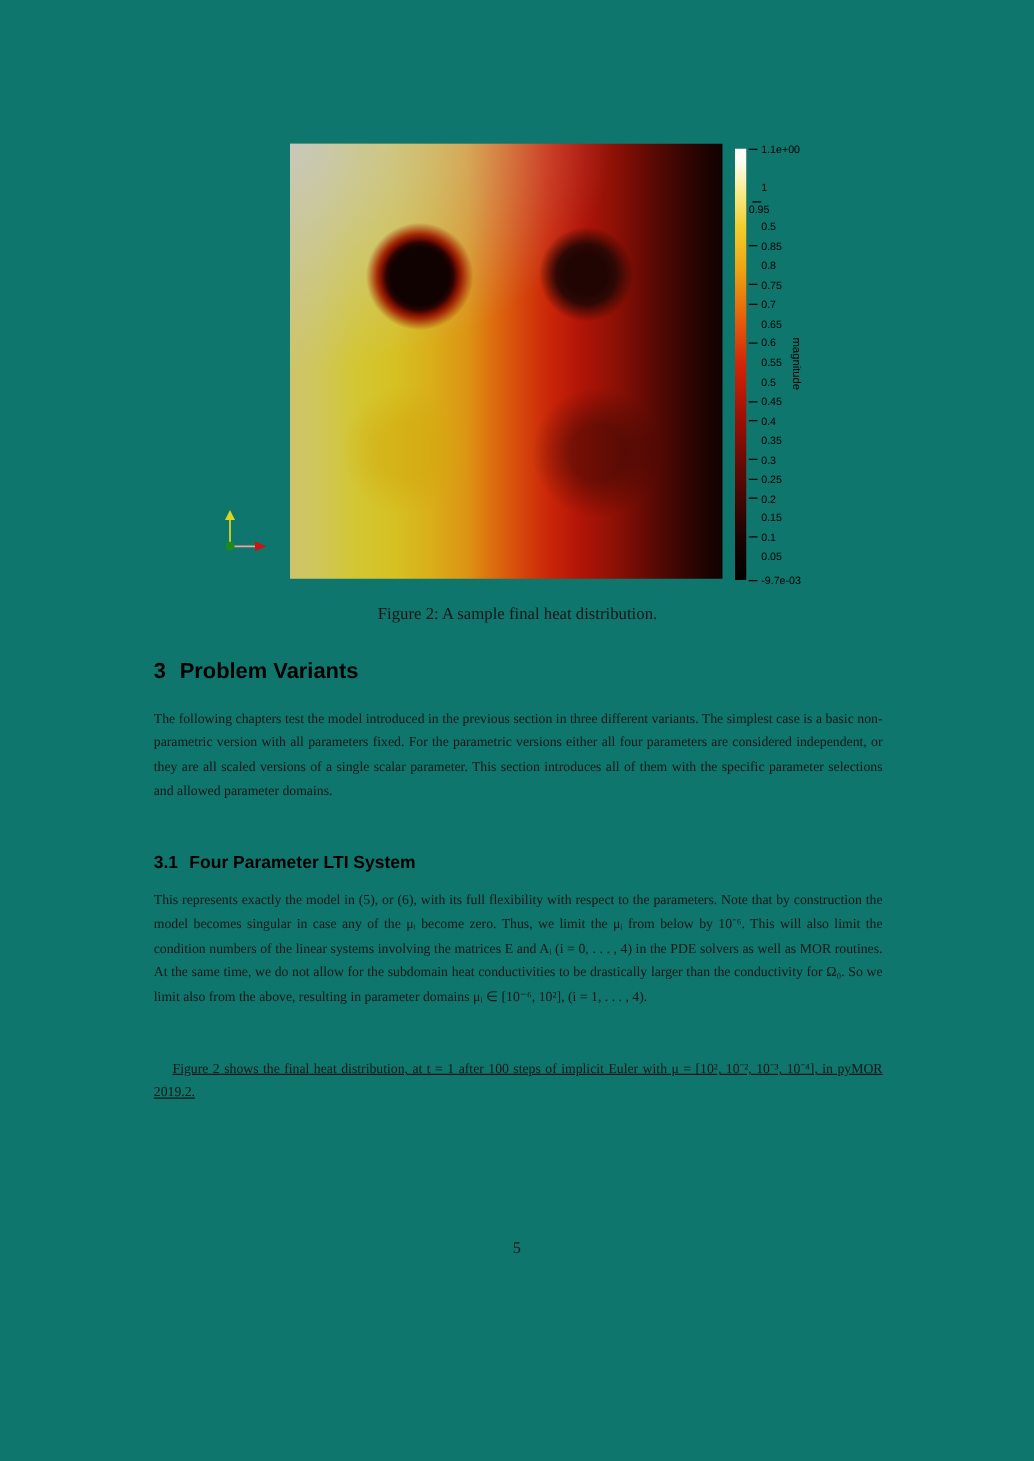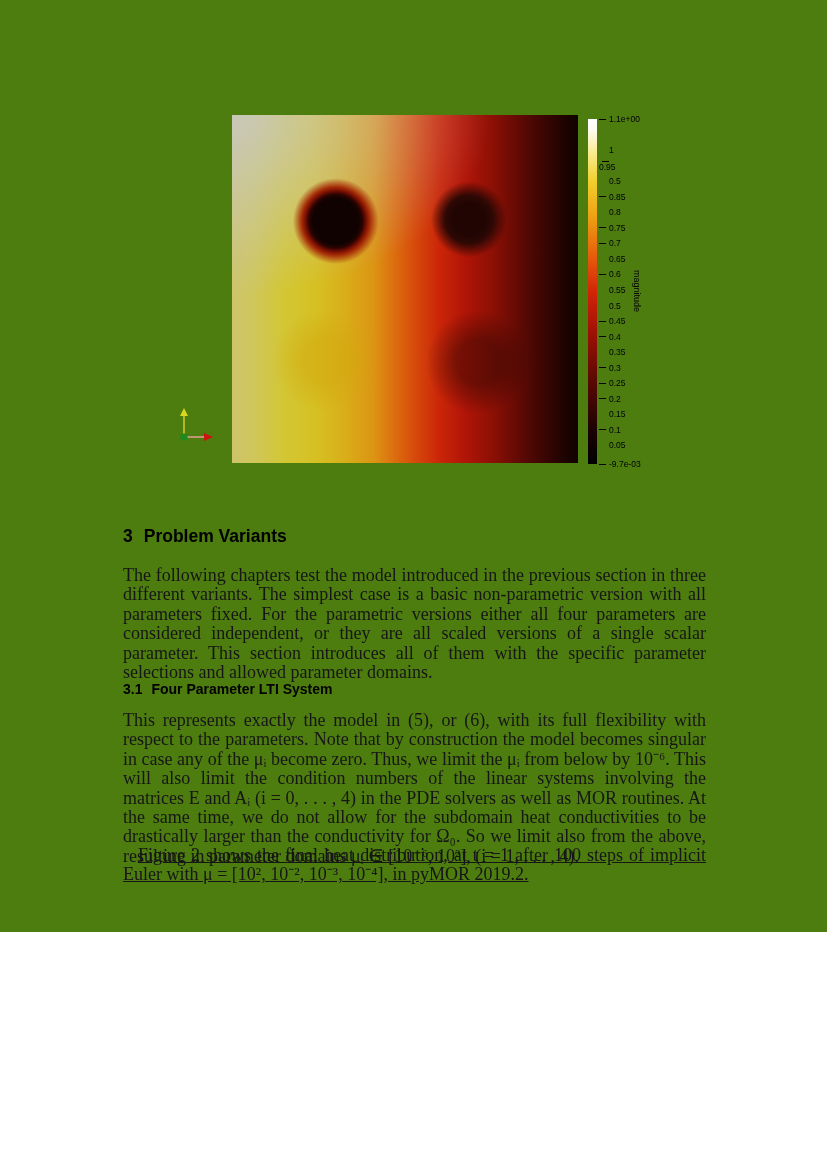--- a/index.html
+++ b/index.html
@@ -1,16 +1,16 @@
 <!DOCTYPE html>
 <html><head>
 <meta charset="utf-8">
 <style>
   html,body{margin:0;padding:0;background:#ffffff;}
-  .page{position:relative;width:827px;height:932px;background:#4d7c0f;
+  .page{position:relative;width:827px;height:1169px;background:#0f766e;
         font-family:"Liberation Serif",serif;color:#161616;overflow:hidden;}
 
   
   .heat-canvas{position:absolute;left:232px;top:115px;width:346px;height:348px;}
   .colorbar{position:absolute;left:588px;top:119px;width:9px;height:345px;}
   .cb-gradient{width:100%;height:100%;}
   .cb-ticks{position:absolute;left:599px;top:119px;width:64px;height:345px;}
   .cb-tick{position:absolute;left:0;display:flex;align-items:center;transform:translateY(-50%);height:10px;}
   .cb-dash{width:7px;height:1px;background:#000;margin-right:3px;flex:0 0 auto;}
   .cb-dash.nodash{visibility:hidden;}
@@ -22,21 +22,21 @@
   .caption{position:absolute;left:123px;top:483px;width:582px;text-align:center;font-size:13.4px;}
 
   
   .sec-h{position:absolute;left:123px;top:526px;margin:0;
          font-family:"Liberation Sans",sans-serif;font-weight:bold;font-size:17.5px;color:#000;}
   .sec-h .h-title{margin-left:11px;}
   .subsec-h{position:absolute;left:123px;top:681px;margin:0;
             font-family:"Liberation Sans",sans-serif;font-weight:bold;font-size:14px;color:#000;}
   .subsec-h .h-title{margin-left:9px;}
   .body-par{position:absolute;left:123px;width:583px;margin:0;text-align:justify;
-            font-size:18px;line-height:19.4px;}
+            font-size:11px;line-height:19.4px;}
   .p1{top:566px;}
   .p2{top:711px;}
   .p3{top:846px;text-indent:15px;text-decoration:underline;}
   .page-num{position:absolute;left:0;top:990px;width:827px;text-align:center;font-size:13px;}
 </style>
 </head>
 <body>
 
 <div class="page">
 
@@ -138,20 +138,21 @@
   <div class="cb-title">magnitude</div>
 
   <svg class="axes-widget" width="46" height="46" viewBox="0 0 46 46">
     <line x1="12" y1="38" x2="12" y2="16" stroke-width="1.4" stroke="#ddd61f"></line>
     <polygon points="12,9 8,17 16,17" fill="#ddd61f"></polygon>
     <line x1="12" y1="38" x2="33" y2="38" stroke-width="1.4" stroke="#f2a39b"></line>
     <polygon points="41,38 32,34 32,42" fill="#cc1411"></polygon>
     <circle cx="12" cy="38" r="3.6" fill="#1c8a1c"></circle>
   </svg>
 
+  <div class="caption">Figure 2: A sample final heat distribution.</div>
 
   <h2 class="sec-h">
     <span>3</span><span class="h-title">Problem Variants</span>
   </h2>
   <p class="body-par p1">The following chapters test the model introduced in the previous section in three different variants. The simplest case is a basic non-parametric version with all parameters fixed. For the parametric versions either all four parameters are considered independent, or they are all scaled versions of a single scalar parameter. This section introduces all of them with the specific parameter selections and allowed parameter domains.</p>
 
   <h3 class="subsec-h">
     <span>3.1</span><span class="h-title">Four Parameter LTI System</span>
   </h3>
   <p class="body-par p2">This represents exactly the model in (5), or (6), with its full flexibility with respect to the parameters. Note that by construction the model becomes singular in case any of the μᵢ become zero. Thus, we limit the μᵢ from below by 10⁻⁶. This will also limit the condition numbers of the linear systems involving the matrices E and Aᵢ (i = 0, . . . , 4) in the PDE solvers as well as MOR routines. At the same time, we do not allow for the subdomain heat conductivities to be drastically larger than the conductivity for Ω₀. So we limit also from the above, resulting in parameter domains μᵢ ∈ [10⁻⁶, 10²], (i = 1, . . . , 4).</p>

